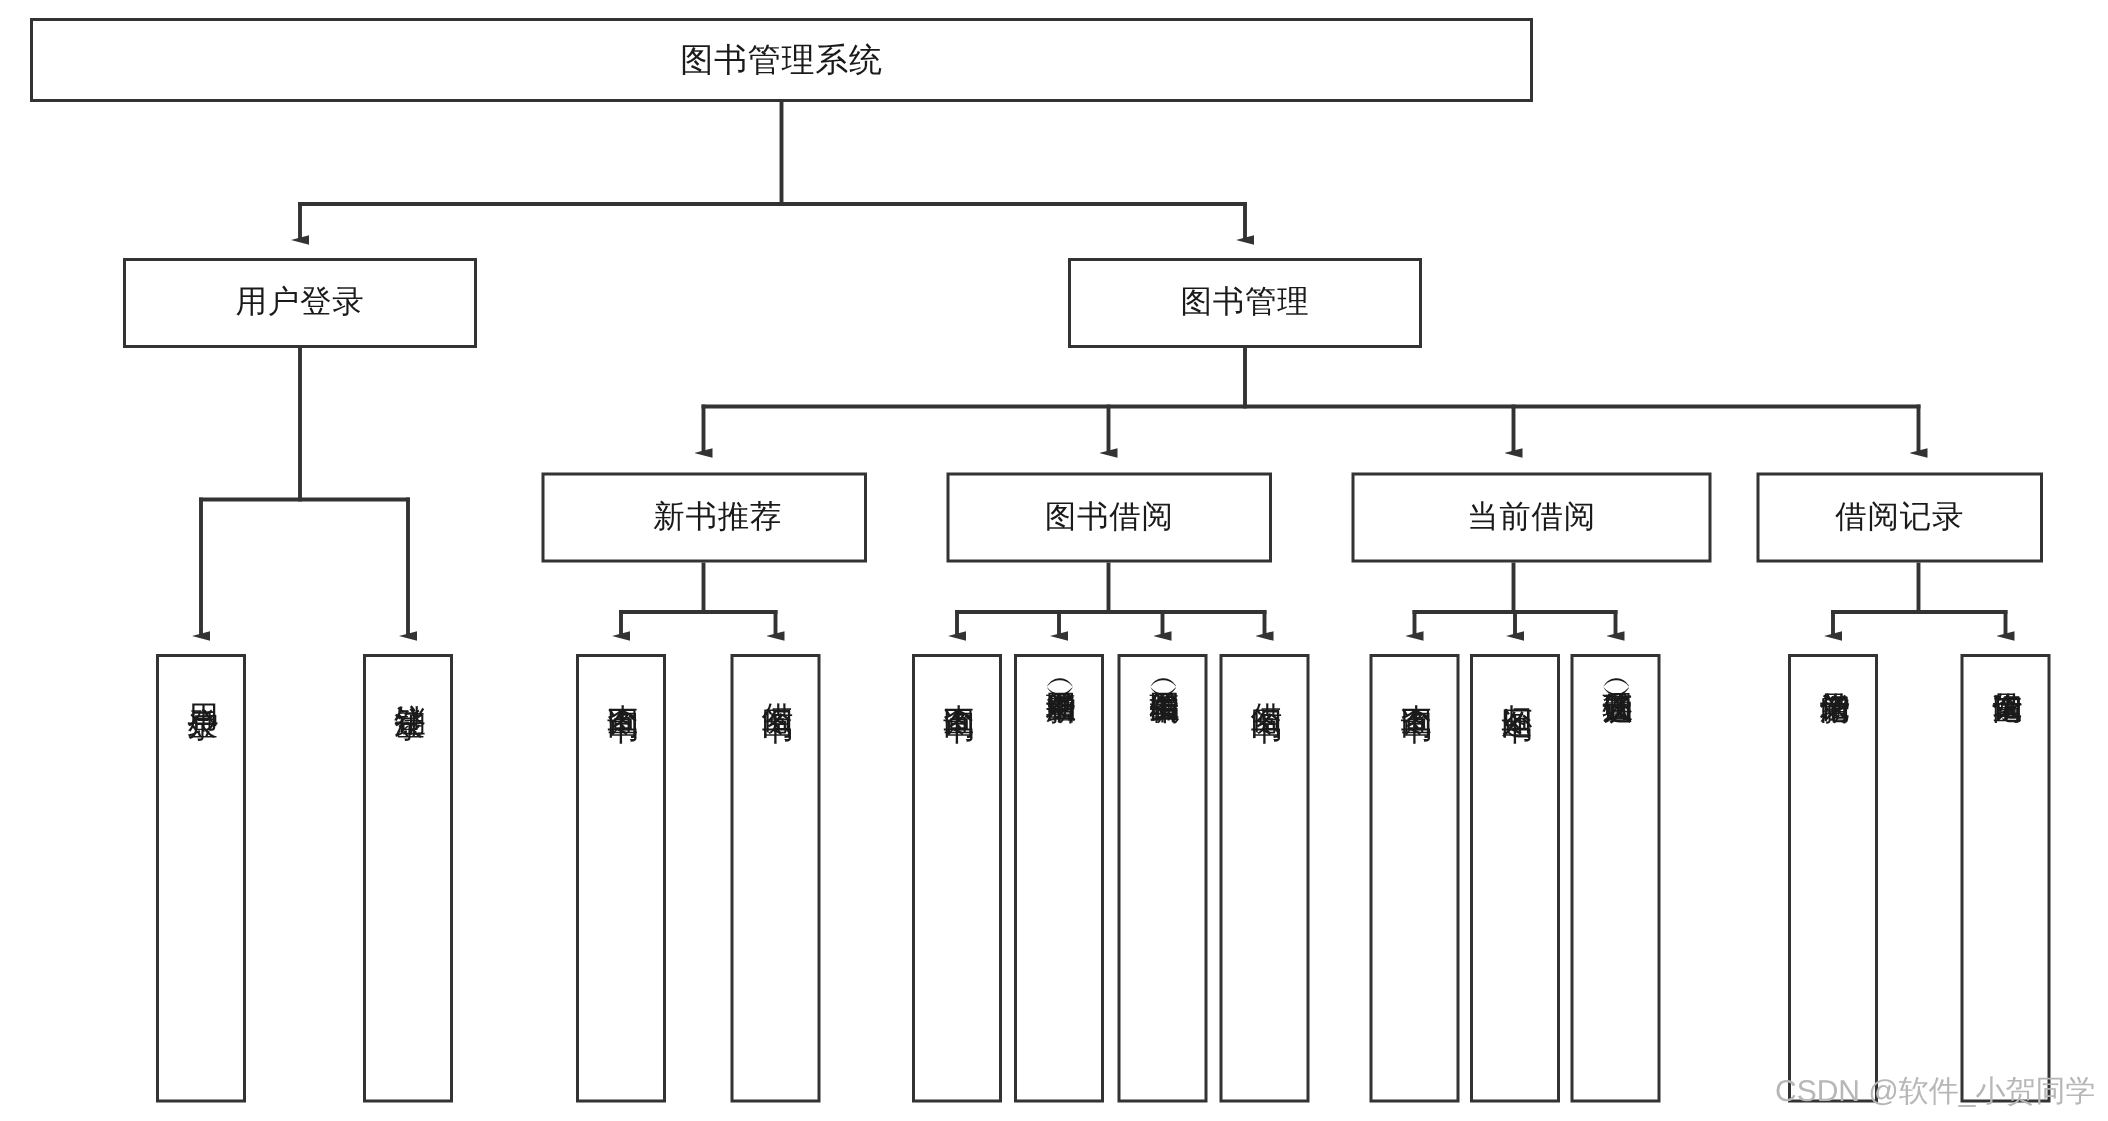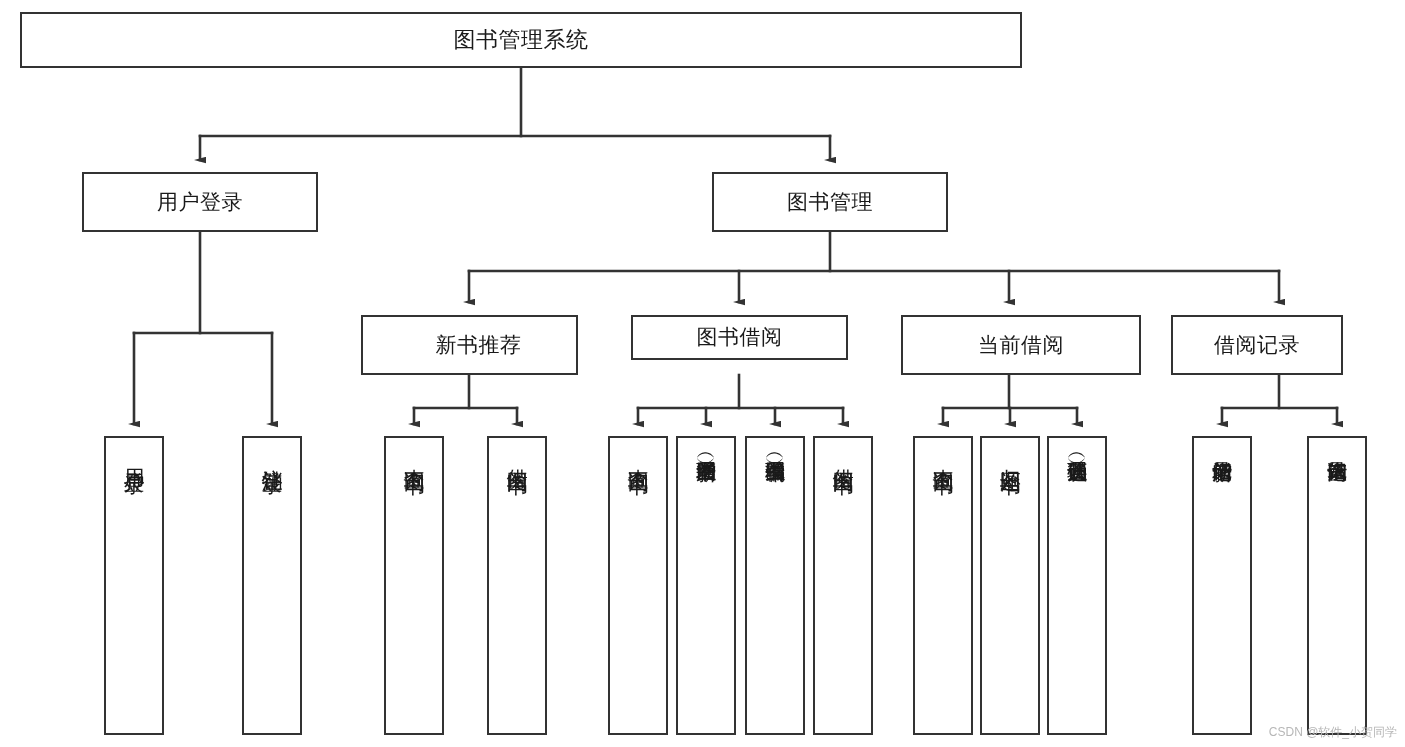--- a/index.html
+++ b/index.html
@@ -64,21 +64,21 @@
     padding-top: 8px;
   }
   .node.vertical.tall-text .node-label {
     font-size: 20px;
     letter-spacing: 0px;
   }
   #watermark {
     position: absolute;
     right: 8px;
     bottom: 6px;
-    font-size: 12px;
+    font-size: 20px;
     color: #b7b7b7;
     z-index: 5;
     white-space: nowrap;
     font-family: "Liberation Sans", "DejaVu Sans", sans-serif;
   }
 </style>
 </head>
 <body>
 
 <div id="diagram-root">
@@ -143,29 +143,29 @@
   </div>
 
   <div class="node horizontal" style="left:712px; top:172px; width:236px; height:60px;">
     <span class="node-label">图书管理</span>
   </div>
 
   <div class="node horizontal" style="left:361px; top:315px; width:217px; height:60px;padding-left:18px;">
     <span class="node-label">新书推荐</span>
   </div>
 
-  <div class="node horizontal" style="left:631px; top:315px; width:217px; height:45px;">
+  <div class="node horizontal" style="left:631px; top:315px; width:217px; height:60px;">
     <span class="node-label">图书借阅</span>
   </div>
 
   <div class="node horizontal" style="left:901px; top:315px; width:240px; height:60px;">
     <span class="node-label">当前借阅</span>
   </div>
 
-  <div class="node horizontal" style="left:1171px; top:315px; width:172px; height:60px;">
+  <div class="node horizontal" style="left:1171px; top:315px; width:191px; height:60px;">
     <span class="node-label">借阅记录</span>
   </div>
 
   <div class="node vertical" style="left:104px; top:436px; width:60px; height:299px;">
     <span class="node-label">用户登录</span>
   </div>
 
   <div class="node vertical" style="left:242px; top:436px; width:60px; height:299px;">
     <span class="node-label">注销登录</span>
   </div>

